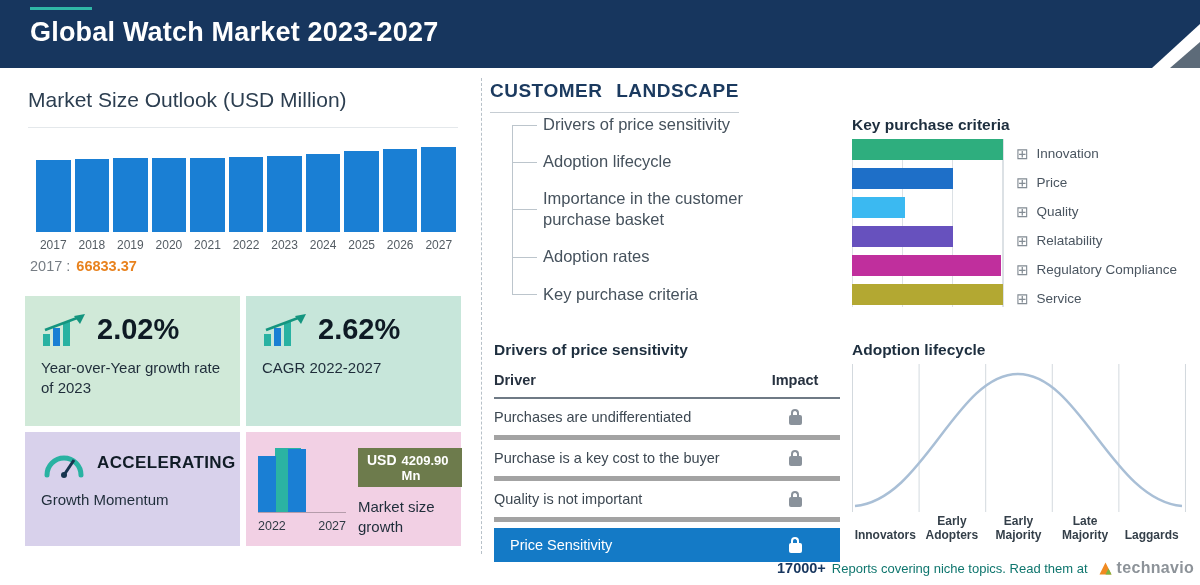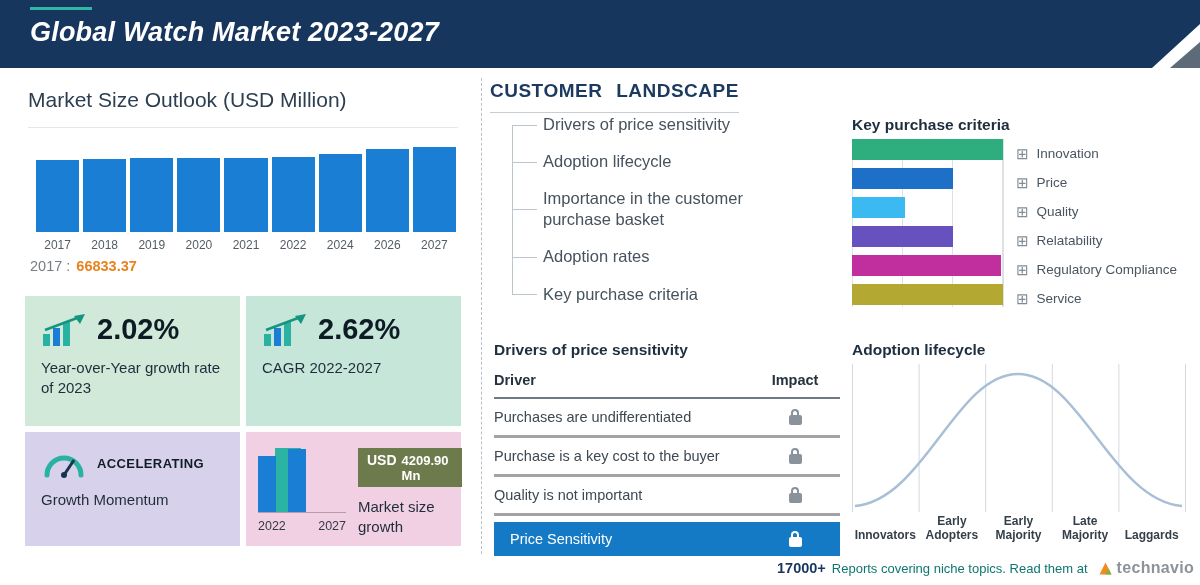--- a/index.html
+++ b/index.html
@@ -1,20 +1,20 @@
 <!DOCTYPE html>
 <html><head>
 <meta charset="utf-8">
 <style>
   html,body{margin:0;padding:0;}
   body{font-family:"Liberation Sans",sans-serif;background:#fff;}
   .canvas{position:relative;width:1200px;height:585px;background:#fff;overflow:hidden;}
 
   
-  .hdr{position:absolute;left:0;top:0;width:1200px;height:68px;background:#17365e;font-style:italic;}
+  .hdr{position:absolute;left:0;top:0;width:1200px;height:68px;background:#17365e;}
   .hdr-accent{position:absolute;left:30px;top:7px;width:62px;height:3px;background:#2fb7a6;}
   .hdr-title{position:absolute;left:30px;top:17px;margin:0;color:#fff;font-size:27px;font-weight:bold;letter-spacing:.2px;}
   .fold-white{position:absolute;right:0;top:24px;width:48px;height:44px;background:#fff;clip-path:polygon(100% 0,100% 100%,0 100%);}
   .fold-dark{position:absolute;right:0;top:42px;width:30px;height:26px;background:#5d6b79;clip-path:polygon(100% 0,100% 100%,0 100%);}
 
   
   .ms-heading{position:absolute;left:28px;top:88px;margin:0;font-size:21px;font-weight:normal;color:#2c3e50;}
   .ms-underline{position:absolute;left:28px;top:127px;width:430px;height:1px;background:#e4e8eb;}
   .ms-chart{position:absolute;left:36px;top:140px;width:420px;height:112px;display:flex;gap:4px;align-items:flex-end;}
   .bar-col{flex:1;display:flex;flex-direction:column;justify-content:flex-end;height:112px;}
@@ -25,21 +25,21 @@
   .note-value{color:#e8821e;font-weight:bold;margin-left:6px;}
 
   .cards{position:absolute;left:25px;top:296px;width:436px;display:grid;grid-template-columns:215px 215px;grid-template-rows:130px 114px;gap:6px;}
   .card{padding:16px 16px;}
   .card-yoy{background:#d0e9d8;}
   .card-cagr{background:#c7e6da;}
   .card-momentum{background:#d8d1eb;}
   .card-growth{background:#f2d0e4;display:flex;gap:12px;padding:12px 12px;}
   .card-top{display:flex;align-items:center;gap:10px;}
   .card-big{font-size:29px;font-weight:bold;color:#0e1a24;}
-  .card-mid{font-size:13px;font-weight:bold;color:#101c26;letter-spacing:.4px;}
+  .card-mid{font-size:17px;font-weight:bold;color:#101c26;letter-spacing:.4px;}
   .card-label{margin-top:12px;font-size:15px;color:#1f2d3a;line-height:1.35;}
   .card-icon{display:inline-flex;line-height:0;}
 
   .gchart-wrap{width:90px;}
   .gchart{position:relative;width:88px;height:68px;border-bottom:1px solid rgba(0,0,0,.25);}
   .gdelta{position:absolute;left:17px;bottom:0;width:26px;height:64px;background:#2bb3a3;}
   .gbar{position:absolute;bottom:0;width:18px;background:#1a7fd4;}
   .g1{left:0;}
   .g2{left:30px;}
   .gyears{width:88px;display:flex;justify-content:space-between;font-size:12.5px;color:#2f3a44;margin-top:6px;}
@@ -71,21 +71,21 @@
   .legend-row{height:29px;display:flex;align-items:center;gap:8px;}
   .legend-ic{font-size:15px;color:#848d95;line-height:1;}
   .legend-label{font-size:13.5px;color:#4a5560;white-space:nowrap;}
 
   
   .dr-heading{position:absolute;left:494px;top:341px;margin:0;font-size:15.5px;font-weight:bold;color:#1d2e3e;}
   .dr-table{position:absolute;left:494px;top:366px;width:346px;}
   .thead{display:flex;justify-content:space-between;align-items:center;padding:6px 0 9px;border-bottom:2px solid #6f7a85;font-weight:bold;font-size:14.5px;color:#273240;gap:24px;}
   .impact-col{width:90px;display:flex;justify-content:center;text-align:center;}
   .thead .impact-col{display:block;}
-  .trow{display:flex;justify-content:space-between;align-items:center;height:36px;border-bottom:3px solid #a3a3a3;font-size:14.5px;color:#3d4852;}
+  .trow{display:flex;justify-content:space-between;align-items:center;height:36px;border-bottom:5px solid #a3a3a3;font-size:14.5px;color:#3d4852;}
   .trow.hl{margin-top:6px;height:34px;background:#147ac6;border-bottom:none;color:#fff;padding-left:16px;}
   .lock{position:relative;display:inline-block;width:13px;height:10px;background:#8a929b;border-radius:2px;margin-top:5px;}
   .lock::before{content:"";position:absolute;left:2.5px;top:-6px;width:8px;height:9px;border:2px solid #8a929b;border-bottom:none;border-radius:5px 5px 0 0;box-sizing:border-box;}
   .lock.white{background:#fff;}
   .lock.white::before{border-color:#fff;}
 
   
   .al-heading{position:absolute;left:852px;top:341px;margin:0;font-size:15.5px;font-weight:bold;color:#1d2e3e;}
   .al-chart{position:absolute;left:852px;top:364px;width:333px;height:148px;
     background-image:linear-gradient(to right,#d3d9de 1px, transparent 1px);
@@ -135,22 +135,30 @@
       </div>
     <div class="bar-col">
         <div class="vbar" style="height: 74px; background: rgb(26, 127, 212);"></div>
         <div class="ylabel">2021</div>
       </div>
     <div class="bar-col">
         <div class="vbar" style="height: 75px; background: rgb(26, 127, 212);"></div>
         <div class="ylabel">2022</div>
       </div>
     <div class="bar-col">
+        <div class="vbar" style="height: 76px; background: rgb(26, 127, 212);"></div>
+        <div class="ylabel">2023</div>
+      </div>
+    <div class="bar-col">
         <div class="vbar" style="height: 78px; background: rgb(26, 127, 212);"></div>
         <div class="ylabel">2024</div>
+      </div>
+    <div class="bar-col">
+        <div class="vbar" style="height: 81px; background: rgb(26, 127, 212);"></div>
+        <div class="ylabel">2025</div>
       </div>
     <div class="bar-col">
         <div class="vbar" style="height: 83px; background: rgb(26, 127, 212);"></div>
         <div class="ylabel">2026</div>
       </div>
     <div class="bar-col">
         <div class="vbar" style="height: 85px; background: rgb(26, 127, 212);"></div>
         <div class="ylabel">2027</div>
       </div>
   </div>

